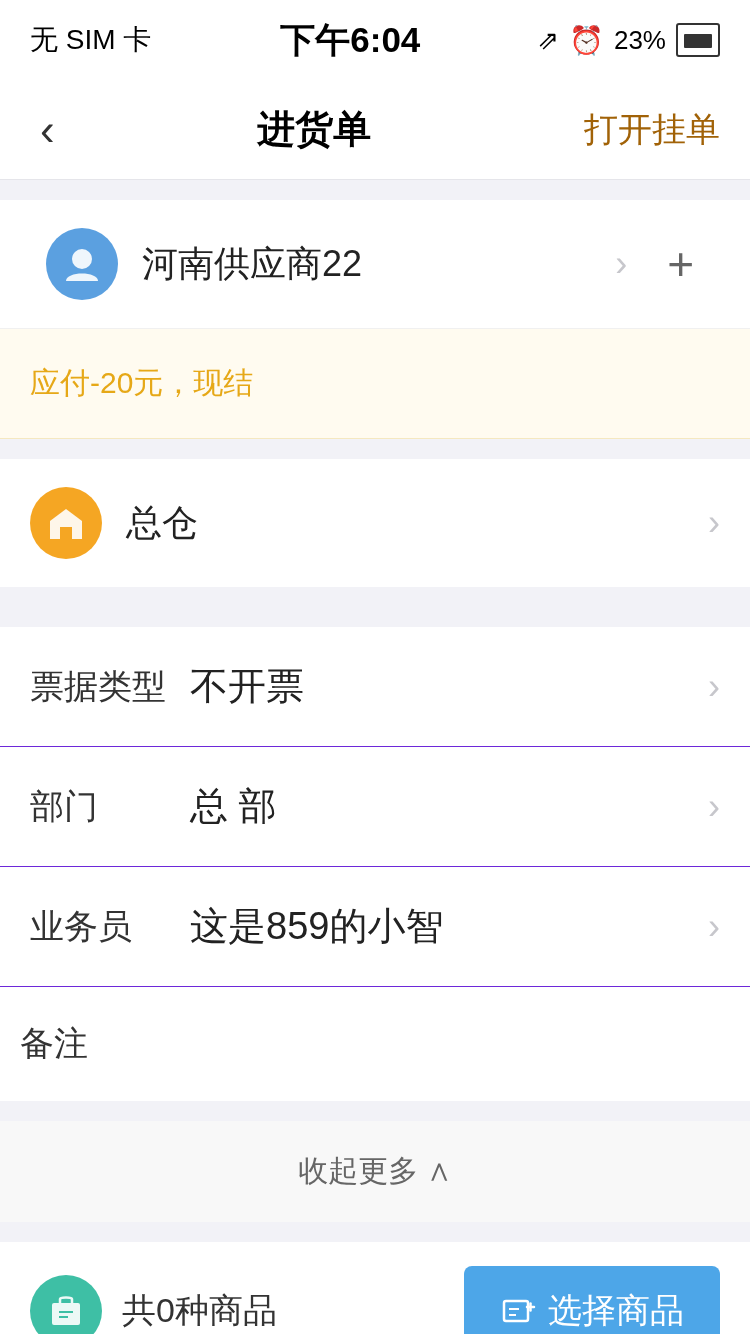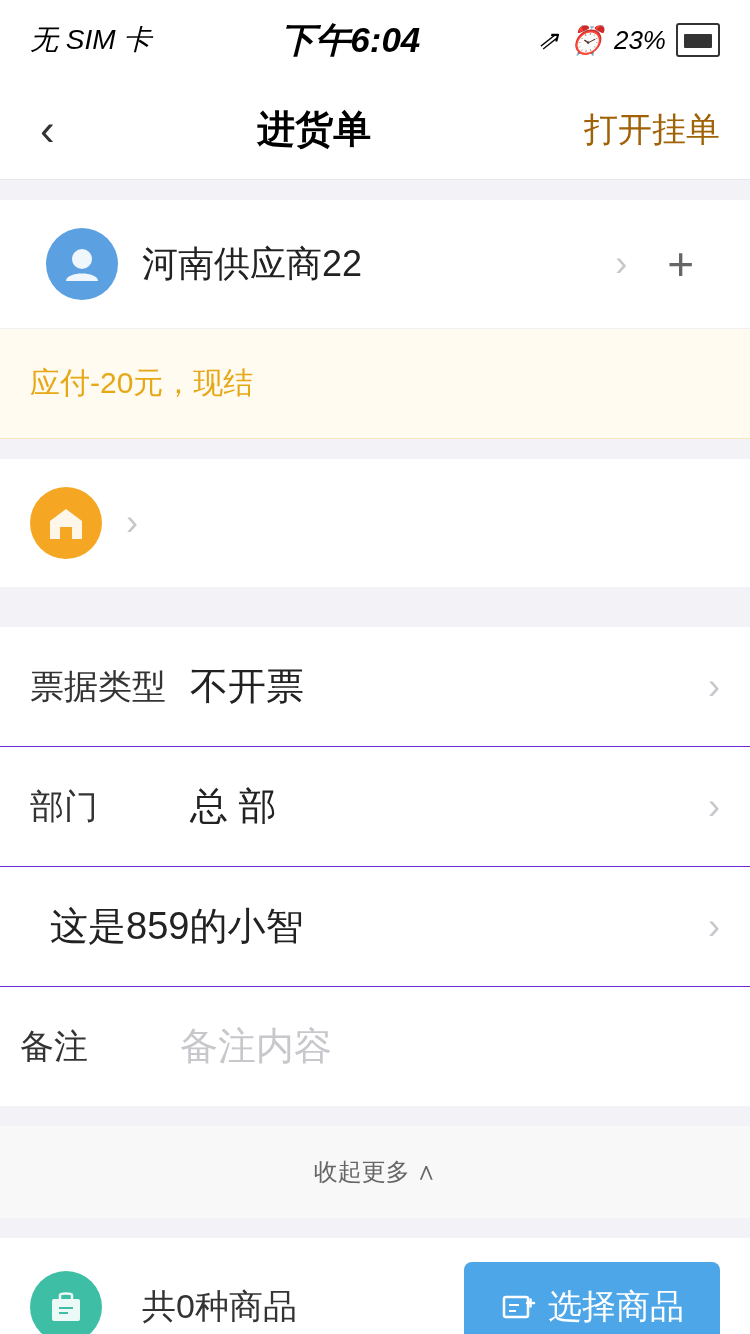--- a/index.html
+++ b/index.html
@@ -16,21 +16,20 @@
     .status-bar {
       width: 750px;
       height: 80px;
       background: #fff;
       display: flex;
       align-items: center;
       justify-content: space-between;
       padding: 0 30px;
       font-size: 28px;
       font-weight: 500;
-      font-style: italic;
     }
     .status-left {
       display: flex;
       align-items: center;
       gap: 12px;
       font-size: 28px;
     }
     .status-center {
       font-size: 35px;
       font-weight: 600;
@@ -199,21 +198,21 @@
     
     .collapse-row {
       background: #f8f8f8;
       display: flex;
       align-items: center;
       justify-content: center;
       padding: 30px;
       margin-top: 20px;
     }
     .collapse-text {
-      font-size: 24px;
+      font-size: 30px;
       color: #666;
     }
 
     
     .bottom-bar {
       background: #fff;
       margin-top: 20px;
       display: flex;
       align-items: center;
       padding: 24px 30px;
@@ -230,21 +229,20 @@
       flex-shrink: 0;
     }
     .product-icon svg {
       width: 40px;
       height: 40px;
     }
     .product-count {
       flex: 1;
       font-size: 34px;
       color: #333;
-      margin-left: 20px;
     }
     .select-btn {
       background: #4da6e8;
       color: #fff;
       font-size: 34px;
       padding: 22px 36px;
       border-radius: 8px;
       display: flex;
       align-items: center;
       gap: 12px;
@@ -314,20 +312,21 @@
 
   <div class="section-divider"></div>
 
   <div class="warehouse-row">
     <div class="warehouse-icon">
       <svg viewBox="0 0 40 40" fill="none" xmlns="http://www.w3.org/2000/svg">
         <path d="M4 18 L20 6 L36 18 L36 36 L4 36 Z" fill="#fff" opacity="0.9"></path>
         <rect x="14" y="24" width="12" height="12" fill="#f5a623"></rect>
       </svg>
     </div>
+    <span class="warehouse-name">总仓</span>
     <span class="row-chevron">›</span>
   </div>
 </div>
 
 <div class="section-divider"></div>
 
 <div class="form-section">
 
   <div class="form-row">
     <span class="form-label">票据类型</span>
@@ -335,27 +334,27 @@
     <span class="row-chevron">›</span>
   </div>
 
   <div class="form-row">
     <span class="form-label">部门</span>
     <span class="form-value">总 部</span>
     <span class="row-chevron">›</span>
   </div>
 
   <div class="form-row">
+    <span class="form-label">业务员</span>
     <span class="form-value">这是859的小智</span>
     <span class="row-chevron">›</span>
   </div>
 
   <div class="form-row">
     <span class="form-label">备注</span>
-    <span class="form-value placeholder">备注内容</span>
   </div>
 </div>
 
 <div class="collapse-row">
   <span class="collapse-text">收起更多 ∧</span>
 </div>
 
 <div class="bottom-bar">
   <div class="product-icon">
     <svg viewBox="0 0 40 40" fill="none" xmlns="http://www.w3.org/2000/svg">

